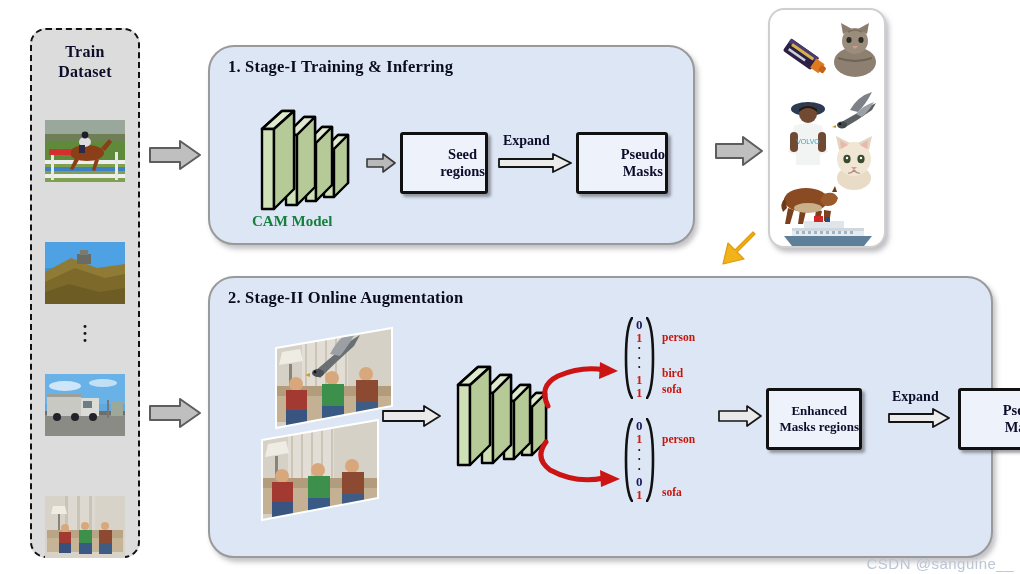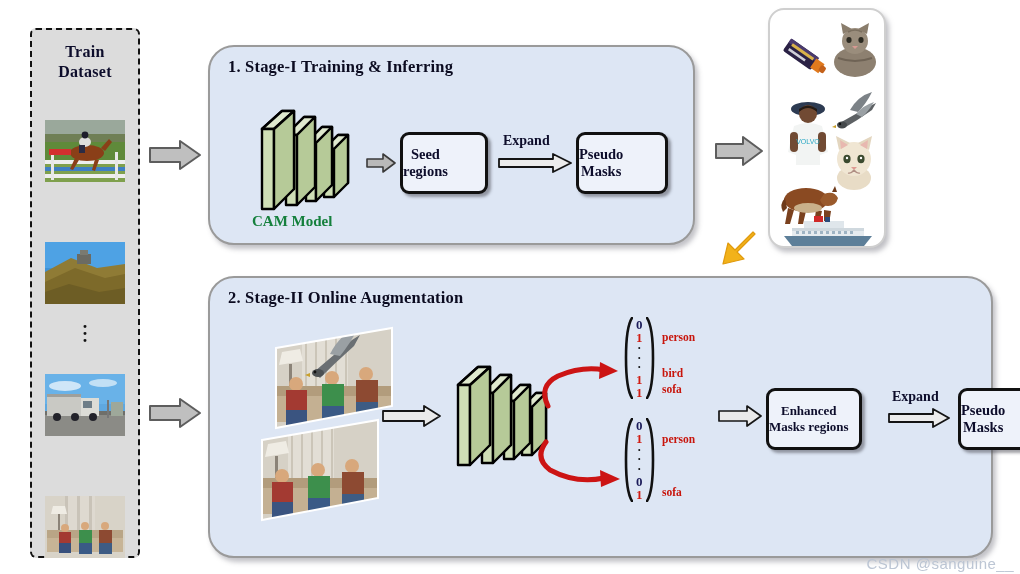--- a/index.html
+++ b/index.html
@@ -13,21 +13,21 @@
   #root{position:absolute;inset:0;}
 
   
   .abs{position:absolute;}
 
   
   .dataset-panel{
     left:30px;top:28px;width:110px;height:530px;
     background:#dcdcdc;
     border:2px dashed #111;
-    border-radius:6px;
+    border-radius:16px;
     box-sizing:border-box;
   }
   .dataset-title{
     position:absolute;left:0;right:0;top:12px;
     text-align:center;
     font-weight:bold;font-size:16px;color:#0d0d2b;
     line-height:1.22;
     letter-spacing:.3px;
   }
   .thumb{
@@ -61,23 +61,23 @@
     white-space:nowrap;
   }
   #stage1{left:208px;top:45px;width:487px;height:200px;}
   #stage2{left:208px;top:276px;width:785px;height:282px;padding-left:11px;}
 
   
   .rbox{
     position:absolute;
     background:#eef2fa;
     border:3px solid #111;
-    border-radius:9px;
+    border-radius:3px;
     box-sizing:border-box;
-    display:flex;align-items:center;justify-content:flex-start;
+    display:flex;align-items:center;justify-content:flex-end;
     text-align:center;
     font-weight:bold;color:#0d0d2b;
     line-height:1.2;
     box-shadow:3px 3px 3px rgba(70,70,80,.5);
   }
 
   
   .cnn{position:absolute;}
   .cnn svg{display:block;}
 

